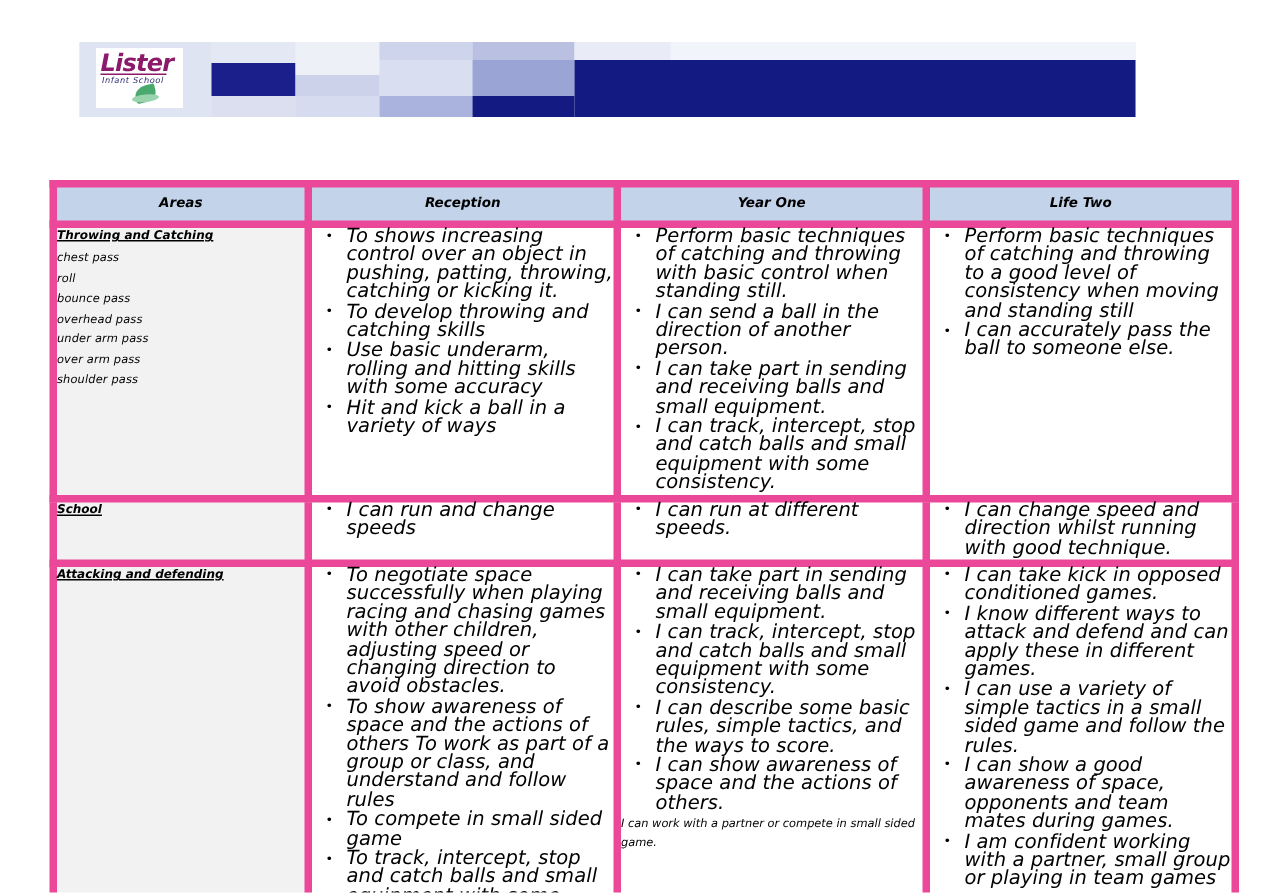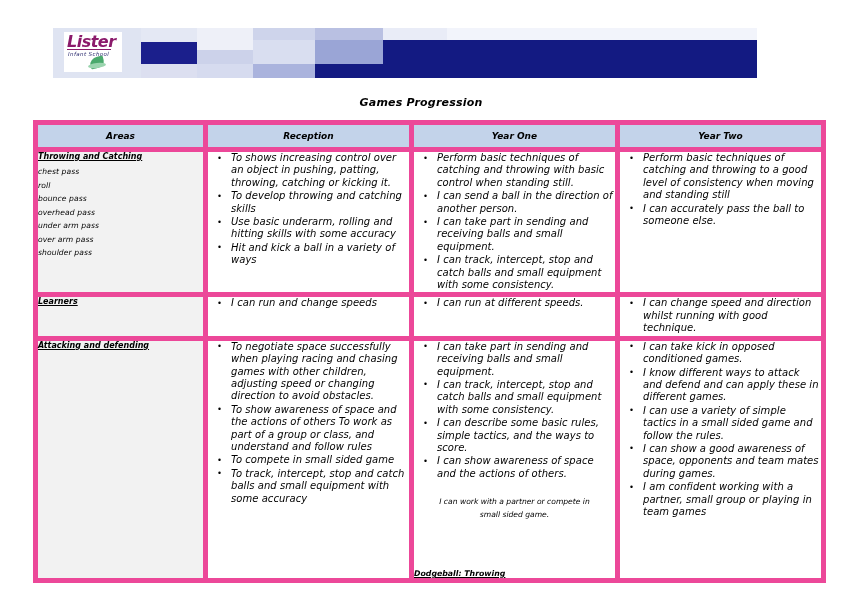--- a/index.html
+++ b/index.html
@@ -207,43 +207,42 @@
   }
 
   ul.bullets {
     margin: 0;
     padding-left: 18px;
     list-style: none;
   }
   ul.bullets > li {
     position: relative;
     font-family: "DejaVu Sans", sans-serif;
-    font-size: 10px;
+    font-size: 13px;
     color: #000;
     line-height: 12.4px;
     letter-spacing: 0.05px;
     margin-bottom: 1px;
     padding-left: 5px;
   }
   ul.bullets > li::before {
     content: "\2022";
     position: absolute;
     left: -9px;
     top: -0.5px;
     font-size: 8.5px;
     color: #000;
   }
   .plain-para {
     font-family: "DejaVu Sans", sans-serif;
     font-size: 7.6px;
     color: #000;
     line-height: 12.4px;
-    margin: 16px;
-    padding: 0;
-    text-align: center;
+    margin: 0;
+    padding: 0;
   }
   .footnote-link {
     font-family: "DejaVu Sans", sans-serif;
     font-size: 7.8px;
     font-weight: bold;
     color: #000;
     text-decoration: underline;
     display: block;
     margin-top: 48px;
   }
@@ -275,35 +274,34 @@
     <div class="logo-box">
       <div class="logo-word">Lister</div>
       <div class="logo-rule"></div>
       <div class="logo-sub">Infant School</div>
       <div class="logo-swoosh"></div>
       <div class="logo-swoosh2"></div>
     </div>
 
   </div>
 
-  <div class="doc-title">Games Progression</div>
 
   <table class="grid">
     <colgroup>
       <col class="col-areas">
         <col class="col-rec">
         <col class="col-y1">
         <col class="col-y2">
     </colgroup>
     <thead>
       <tr>
         <th class="hdr">Areas</th>
         <th class="hdr">Reception</th>
         <th class="hdr">Year One</th>
-        <th class="hdr">Year Two</th>
+        <th class="hdr">Life Two</th>
       </tr>
     </thead>
     <tbody>
 
       <tr>
         <td class="areas-cell">
           <span class="cat-title">Throwing and Catching</span>
           <ul class="sub-list">
             <li>chest pass</li>
             <li>roll</li>
@@ -333,21 +331,21 @@
         <td class="body-cell">
           <ul class="bullets">
             <li>Perform basic techniques of catching and throwing to a good level of consistency when moving and standing still</li>
             <li>I can accurately pass the ball to someone else.</li>
           </ul>
         </td>
       </tr>
 
       <tr>
         <td class="areas-cell">
-          <span class="cat-title">Learners</span>
+          <span class="cat-title">School</span>
         </td>
         <td class="body-cell">
           <ul class="bullets">
             <li>I can run and change speeds</li>
           </ul>
         </td>
         <td class="body-cell">
           <ul class="bullets">
             <li>I can run at different speeds.</li>
           </ul>

